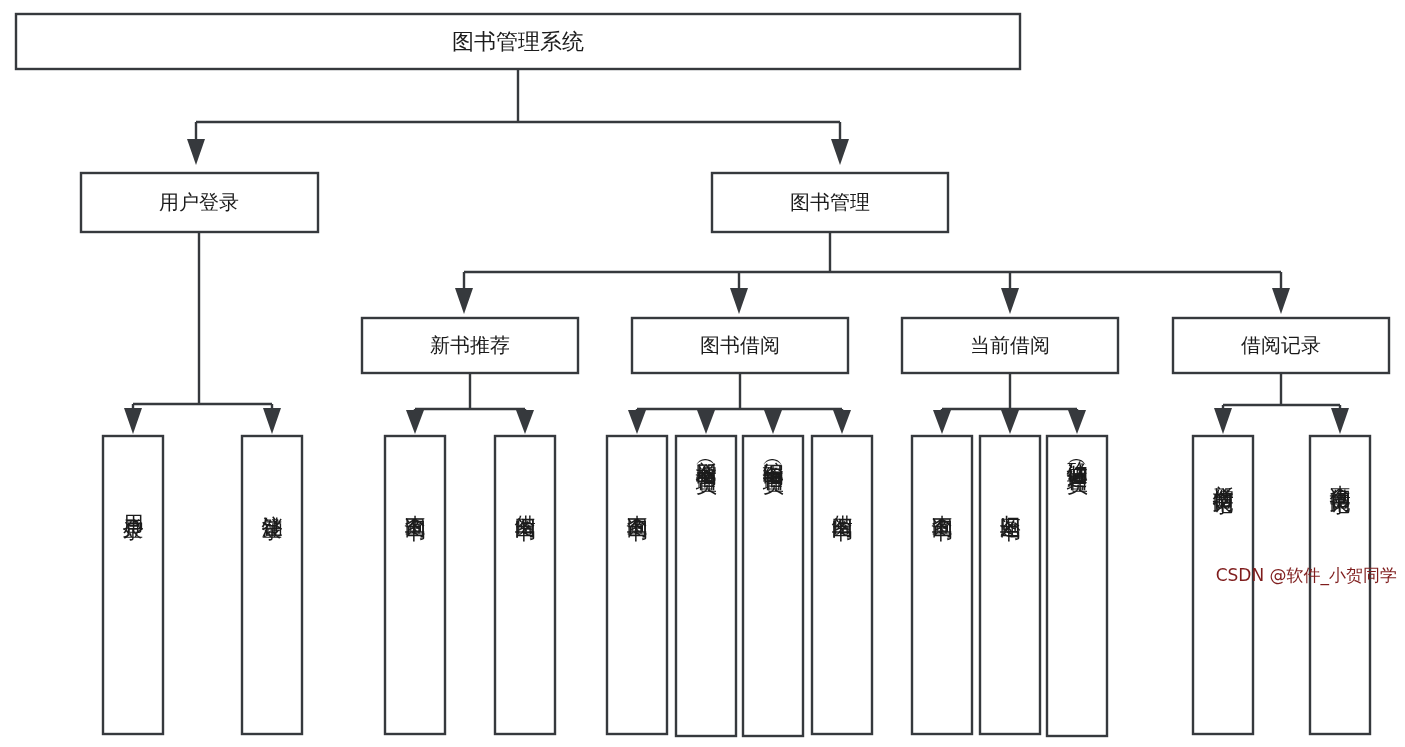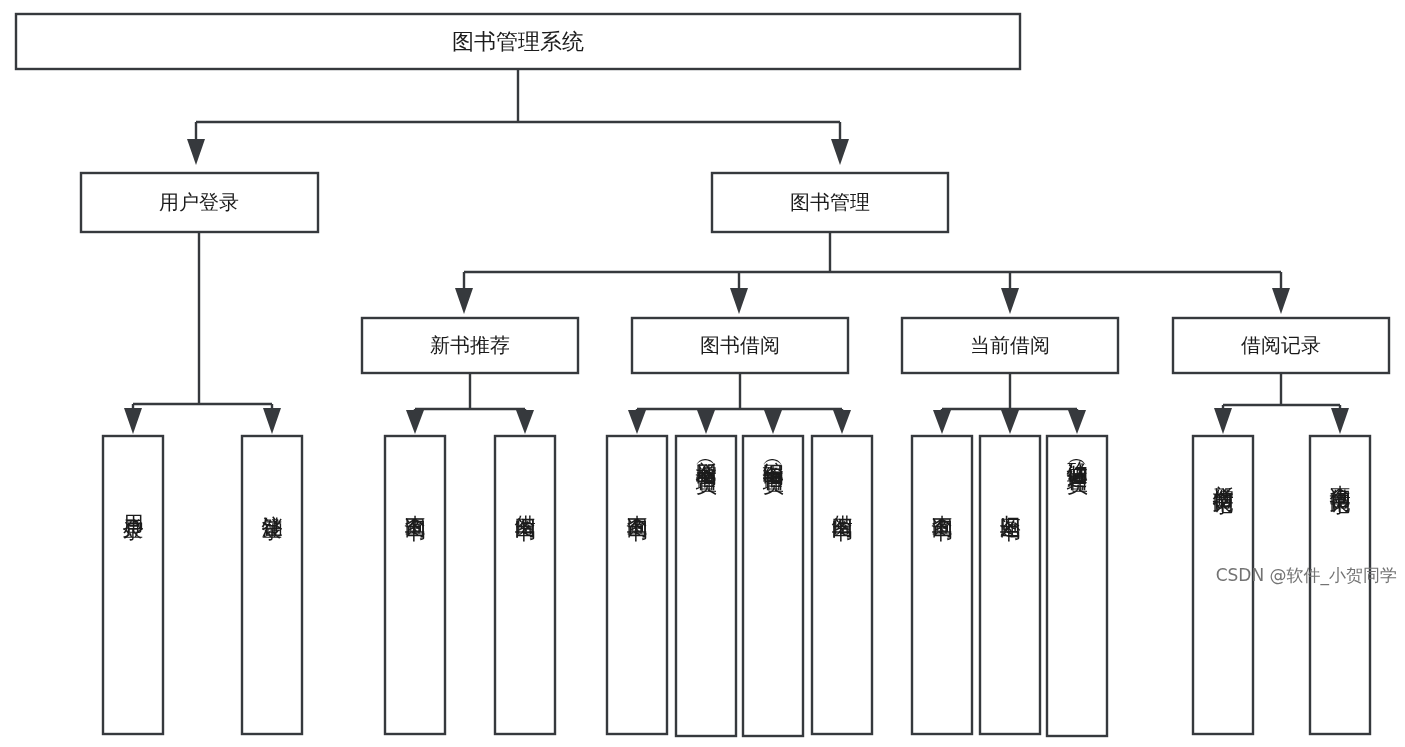--- a/index.html
+++ b/index.html
@@ -70,21 +70,21 @@
     color: #1b1b1b;
     letter-spacing: 2px;
     white-space: nowrap;
   }
   .watermark {
     position: absolute;
     right: 8px;
     bottom: 6px;
     font-family: "DejaVu Sans", "Liberation Sans", sans-serif;
     font-size: 17px;
-    color: #737373;
+    color: #7f1d1d;
     white-space: nowrap;
     user-select: none;
     text-align: right;
   }
 </style>
 </head>
 <body>
 
 <div id="diagram-root">
 

